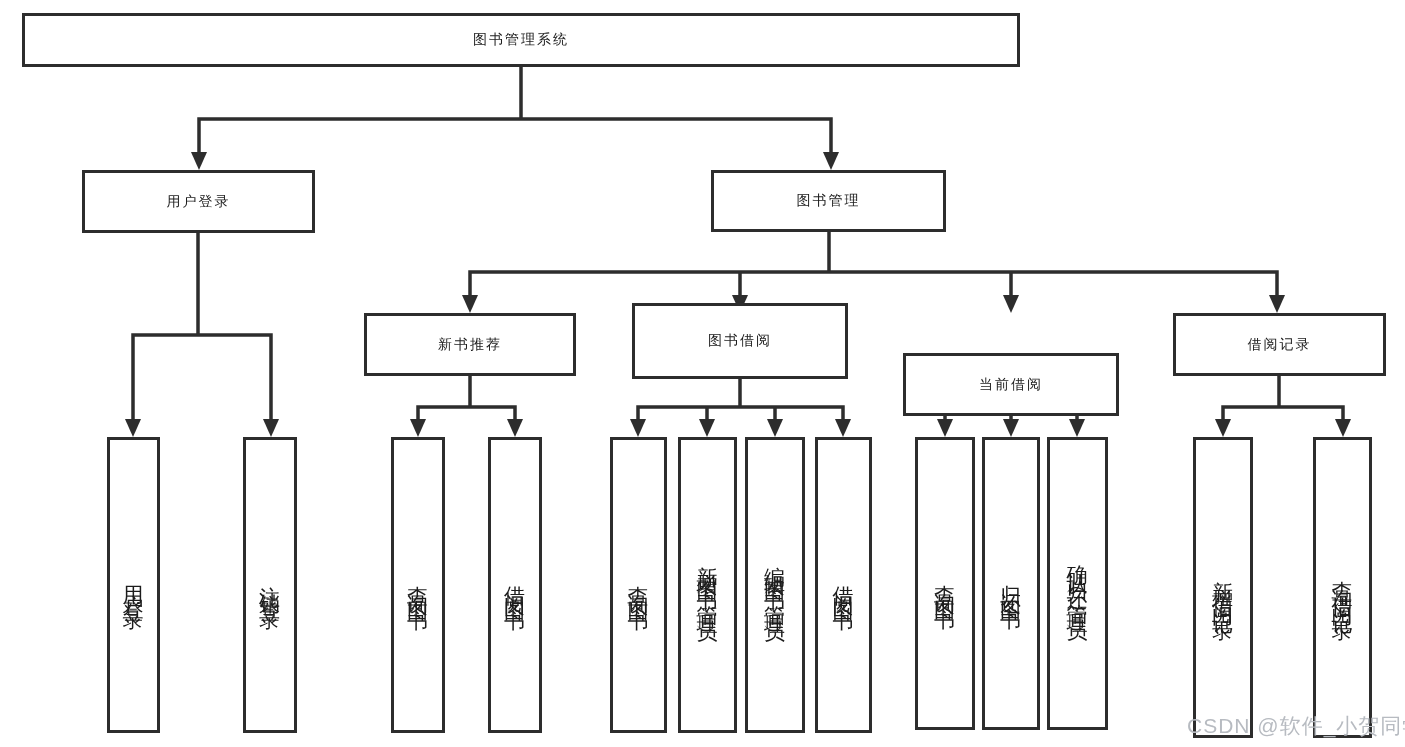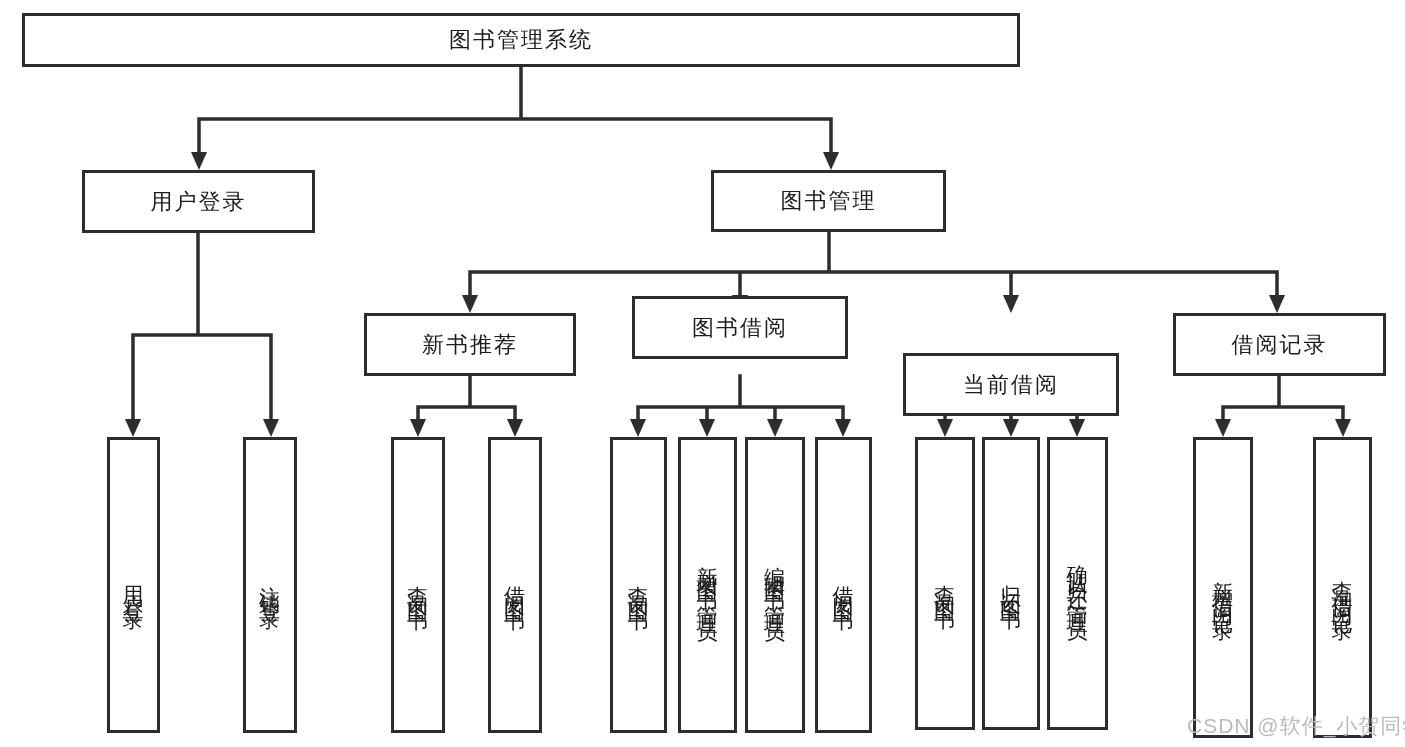--- a/index.html
+++ b/index.html
@@ -23,21 +23,21 @@
     z-index: 1;
   }
   .node {
     position: absolute;
     box-sizing: border-box;
     border: 3px solid #2d2d2d;
     background: #ffffff;
     display: flex;
     align-items: center;
     justify-content: center;
-    font-size: 22px;
+    font-size: 14px;
     letter-spacing: 2px;
     color: #1c1c1c;
     z-index: 2;
     text-align: center;
   }
   .leaf {
     writing-mode: vertical-rl;
     text-orientation: mixed;
     letter-spacing: 8px;
     line-height: 1;
@@ -91,21 +91,21 @@
       <polygon points="1335,419 1351,419 1343,437"></polygon>
     </g>
   </svg>
 
   <div class="node" style="left:22px; top:13px; width:998px; height:54px;">图书管理系统</div>
 
   <div class="node" style="left:82px; top:170px; width:233px; height:63px;">用户登录</div>
   <div class="node" style="left:364px; top:313px; width:212px; height:63px;">新书推荐</div>
 
   <div class="node" style="left:711px; top:170px; width:235px; height:62px;">图书管理</div>
-  <div class="node" style="left:632px; top:296px; width:216px; height:63px;text-align:center;">图书借阅</div>
+  <div class="node" style="left:632px; top:303px; width:216px; height:76px;text-align:center;">图书借阅</div>
   <div class="node" style="left:903px; top:313px; width:216px; height:63px;margin-top:40px;">当前借阅</div>
   <div class="node" style="left:1173px; top:313px; width:213px; height:63px;">借阅记录</div>
 
   <div class="node leaf" style="left:107px; top:437px; width:53px; height:296px;">用户登录</div>
   <div class="node leaf" style="left:243px; top:437px; width:54px; height:296px;">注销登录</div>
 
   <div class="node leaf" style="left:391px; top:437px; width:54px; height:296px;">查询图书</div>
   <div class="node leaf" style="left:488px; top:437px; width:54px; height:296px;">借阅图书</div>
 
   <div class="node leaf" style="left:610px; top:437px; width:57px; height:296px;">查询图书</div>

